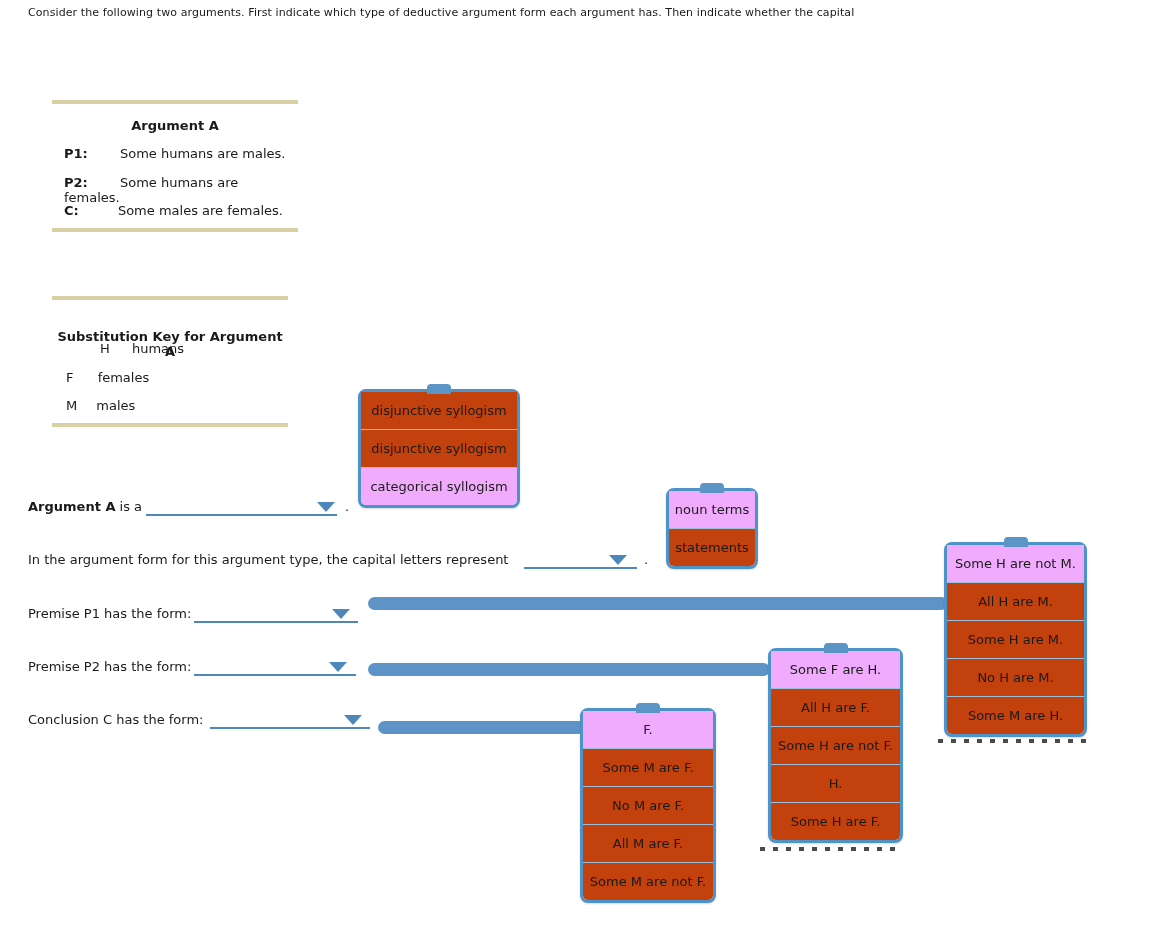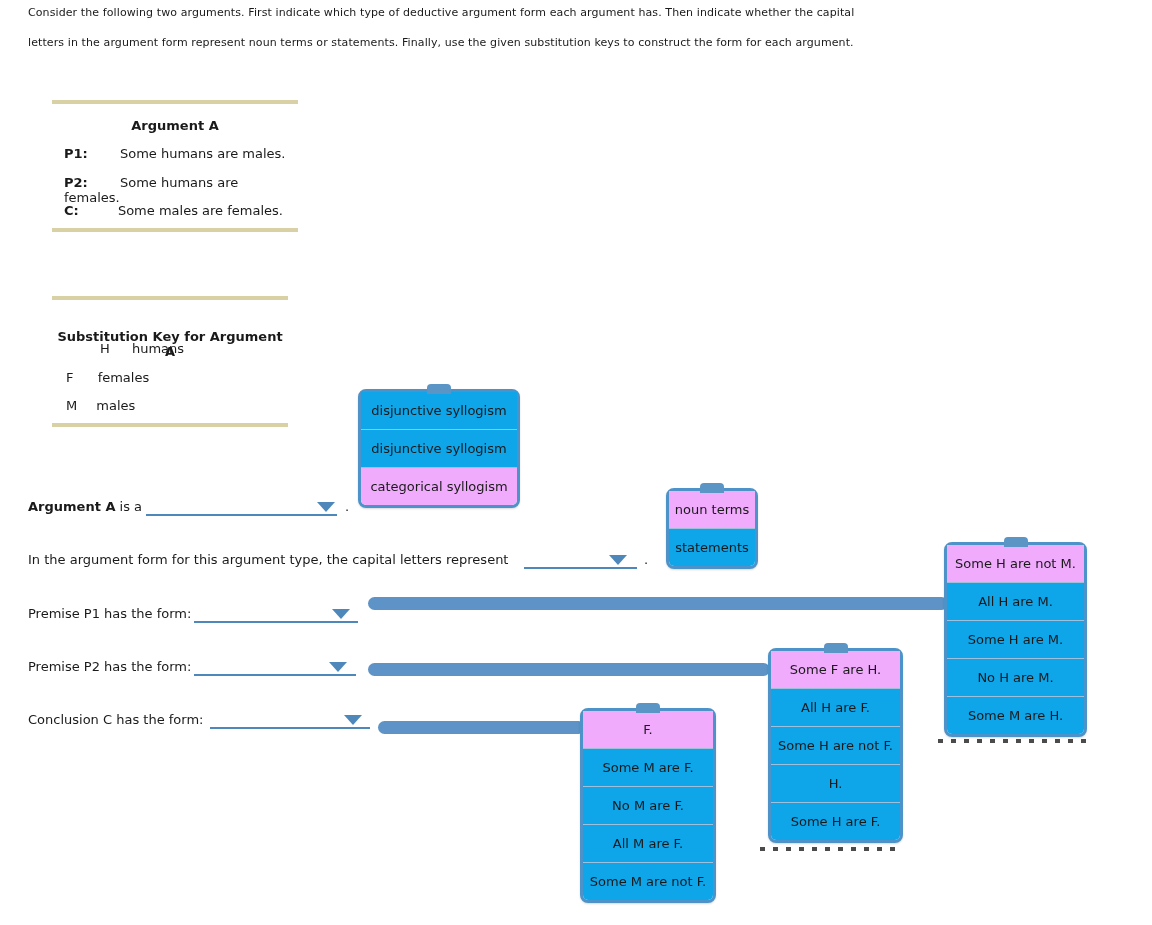--- a/index.html
+++ b/index.html
@@ -18,35 +18,34 @@
   .qline{white-space:nowrap;}
   .blank{height:2px;background:#4e88ba;}
   .tri{width:0;height:0;border-left:9px solid transparent;border-right:9px solid transparent;border-top:10px solid #4e88ba;}
   
   .bar{height:13px;background:#5d93c6;border-radius:7px;z-index:1;}
   
   .dropdown{background:#fff;border:3px solid #4d92c8;border-radius:8px;z-index:2;box-sizing:border-box;
             box-shadow:0 1px 2px rgba(0,0,0,.15);}
   .dd-notch{position:absolute;top:-8px;left:50%;transform:translateX(-50%);width:24px;height:10px;
             background:#5b95c6;border-radius:4px 4px 0 0;}
-  .dd-item{height:37px;line-height:37px;text-align:center;background:#0ea5e9;border-bottom:1px solid #9fc0dc;
+  .dd-item{height:37px;line-height:37px;text-align:center;background:#c2410c;border-bottom:1px solid #9fc0dc;
            padding:0 4px;white-space:nowrap;overflow:hidden;}
   .dd-item:last-child{border-bottom:none;border-radius:0 0 5px 5px;}
   .dd-item:first-child{border-radius:5px 5px 0 0;}
   .dd-item.hl{background:#f0abfc;}
   
   .artifact{height:4px;background:repeating-linear-gradient(90deg,#2b2b2b 0 5px,transparent 5px 13px);opacity:.85;}
 </style>
 </head>
 <body>
 
 <div id="screen">
 
   <div class="abs instr" style="left:28px;top:6px;">Consider the following two arguments. First indicate which type of deductive argument form each argument has. Then indicate whether the capital</div>
-  <div class="abs instr" style="left:28px;top:36px;">letters in the argument form represent noun terms or statements. Finally, use the given substitution keys to construct the form for each argument.</div>
 
   <div class="abs tanbox" style="left:52px;top:100px;width:246px;height:132px;">
     <div class="abs boxtitle" style="left:0;top:14px;width:100%;text-align:center;">Argument A</div>
     <div class="abs" style="left:12px;top:42px;">
       <span class="prem-label">P1:</span>
       <span style="margin-left:28px;">Some humans are males.</span>
     </div>
     <div class="abs" style="left:12px;top:71px;">
       <span class="prem-label">P2:</span>
       <span style="margin-left:28px;">Some humans are females.</span>

